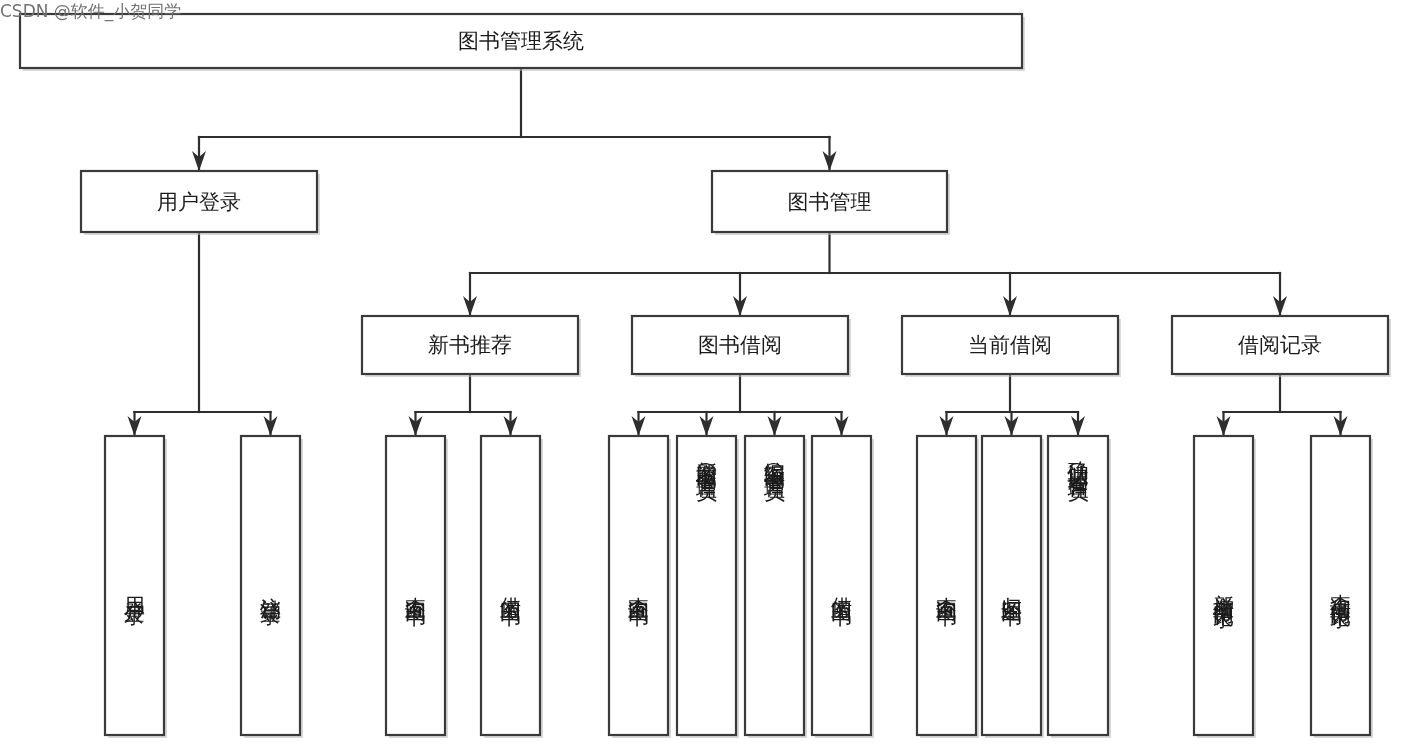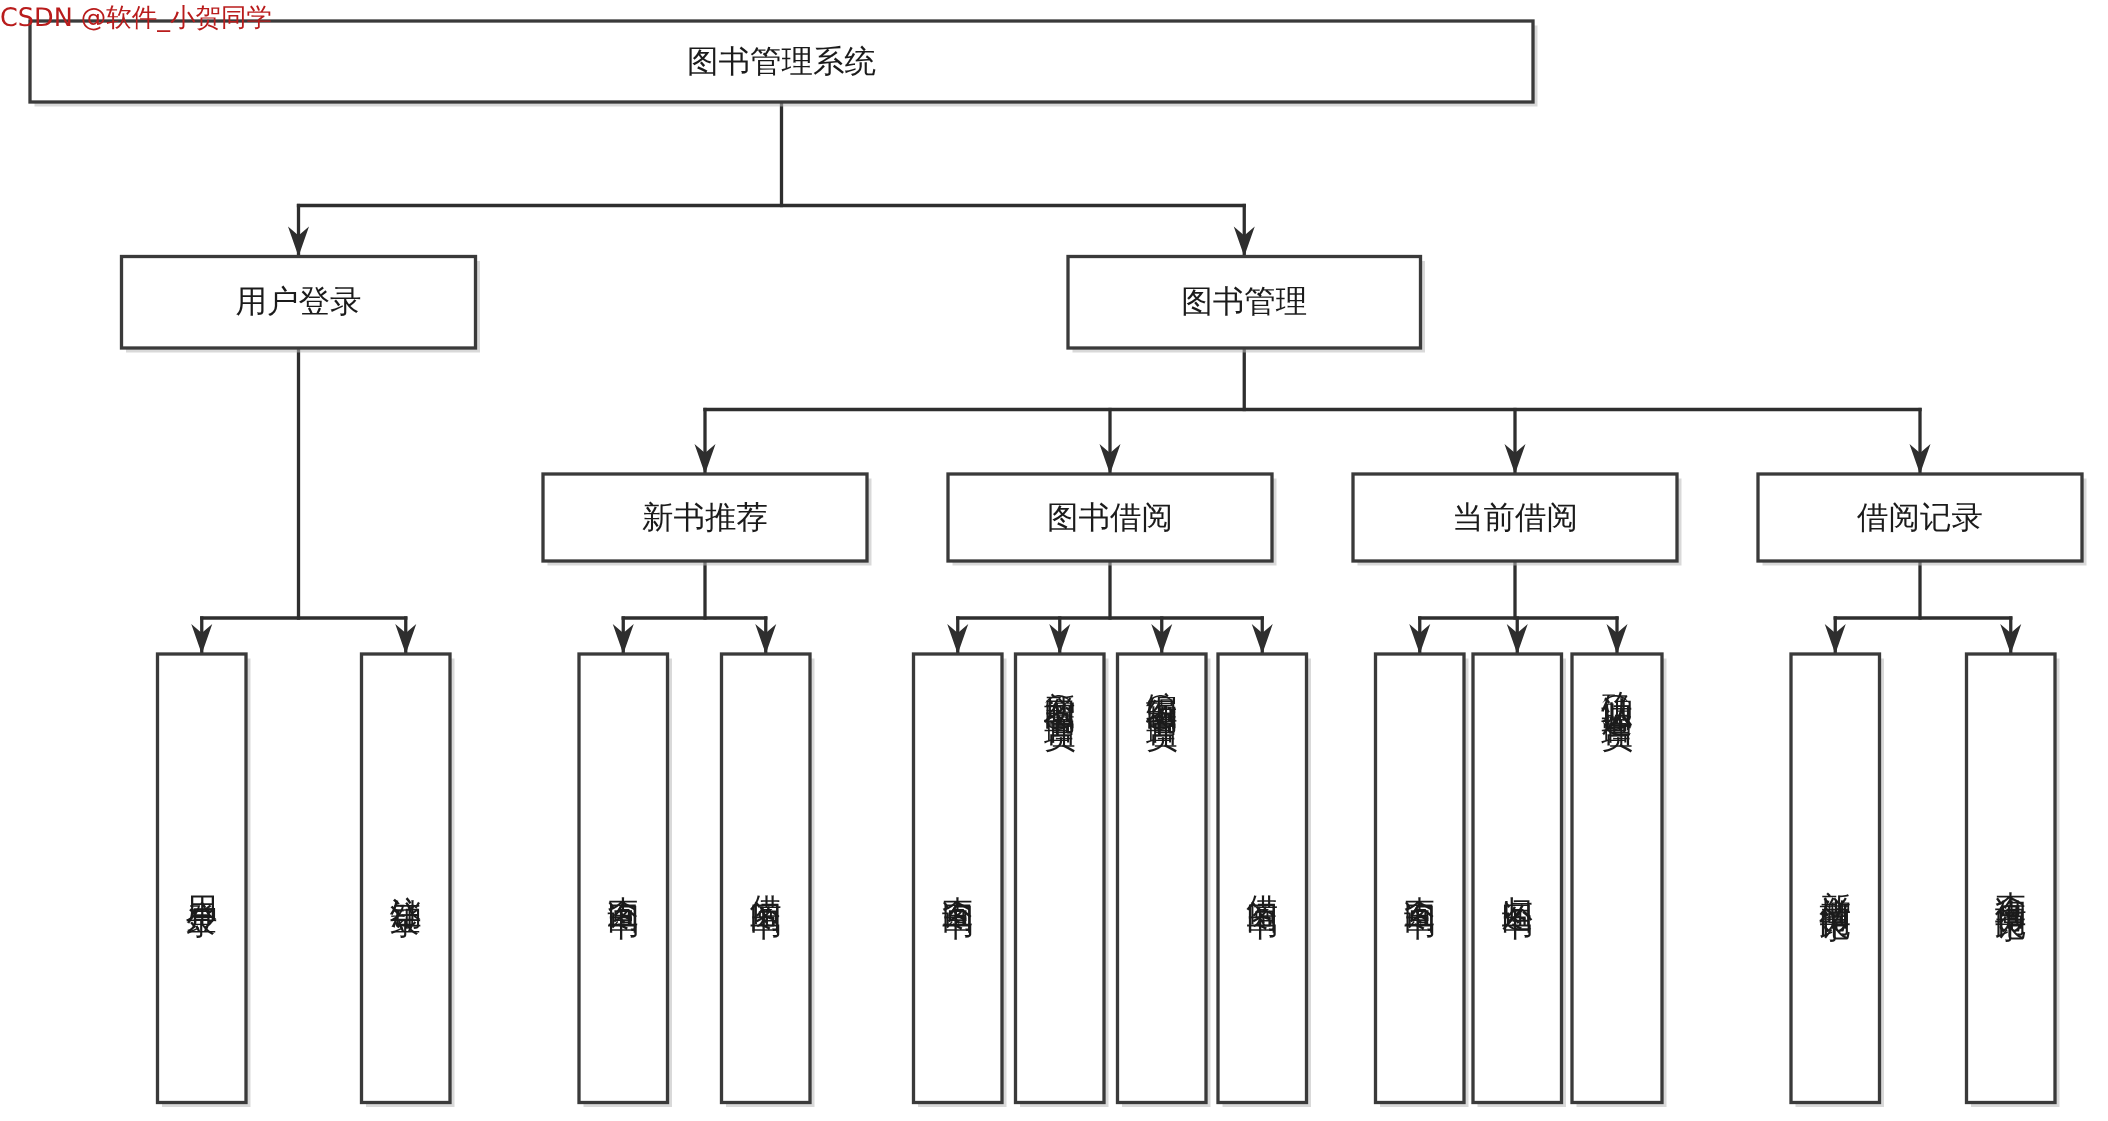--- a/index.html
+++ b/index.html
@@ -76,21 +76,21 @@
     font-size: 21px;
     line-height: 1.05;
     color: #1b1b1b;
     letter-spacing: 3px;
     white-space: nowrap;
   }
   #watermark {
     position: absolute;
     font-family: "DejaVu Sans", "Liberation Sans", sans-serif;
     font-size: 17px;
-    color: #b91c1c;
+    color: #737373;
     white-space: nowrap;
     pointer-events: none;
   }
 </style>
 </head>
 <body>
 
 <div id="diagram-root">
   <svg id="tree-svg" viewBox="0 0 1405 747" xmlns="http://www.w3.org/2000/svg">
     <g id="connector-layer">

